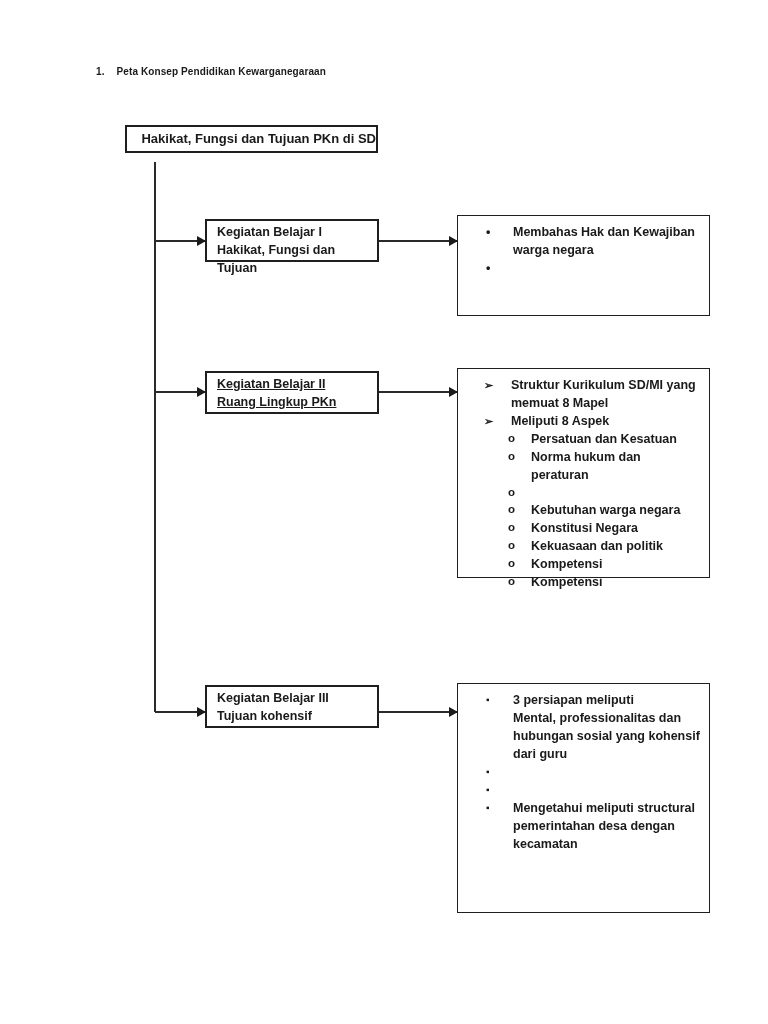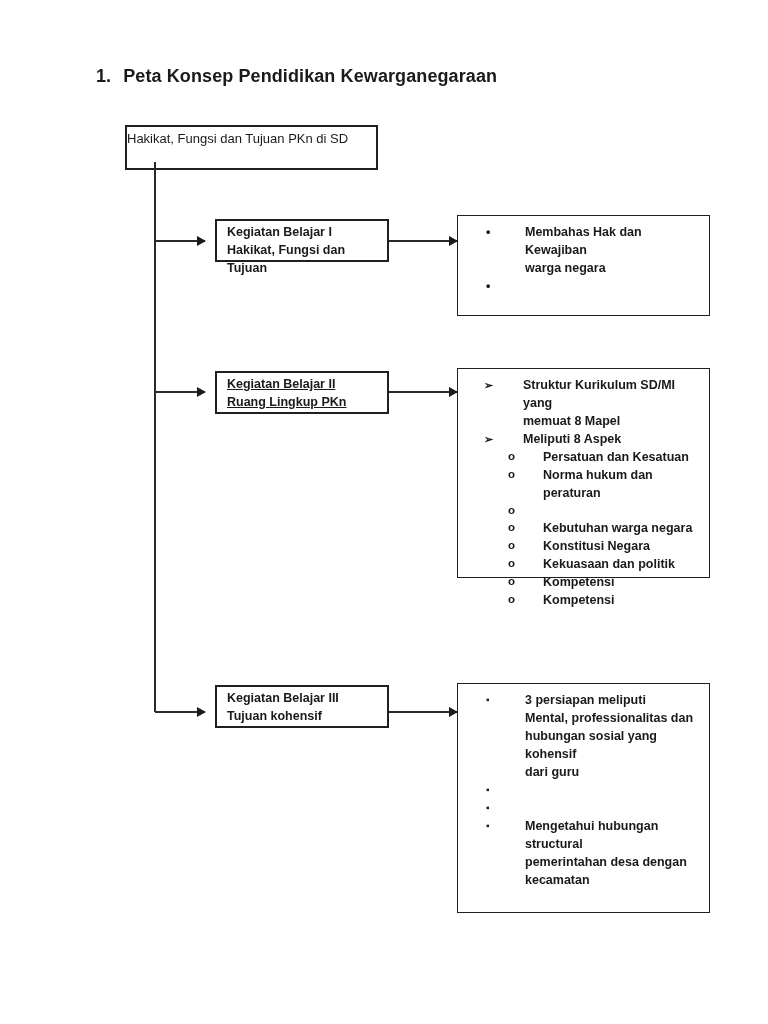--- a/index.html
+++ b/index.html
@@ -13,55 +13,54 @@
     height: 1024px;
     background: #ffffff;
     font-family: "Liberation Sans", sans-serif;
     color: #1a1a1a;
     overflow: hidden;
   }
   .doc-title {
     position: absolute;
     left: 96px;
     top: 66px;
-    font-size: 18px;
+    font-size: 10px;
     font-weight: bold;
     letter-spacing: 0.1px;
     white-space: nowrap;
   }
   .doc-title .num {
     display: inline-block;
     margin-right: 12px;
   }
   .box {
     position: absolute;
     background: #ffffff;
     box-sizing: border-box;
   }
   .root-box {
     left: 125px;
     top: 125px;
     width: 253px;
-    height: 45px;
+    height: 28px;
     border: 2px solid #1f1f1f;
     font-size: 13px;
-    font-weight: normal;
-    text-align: left;
+    font-weight: bold;
+    text-align: right;
     line-height: 23px;
     white-space: nowrap;
   }
   .branch-box {
     width: 174px;
     height: 43px;
     border: 2px solid #1f1f1f;
     padding: 2px 4px 0 10px;
     font-size: 12.5px;
     font-weight: bold;
     line-height: 18px;
-    margin-left: 10px;
   }
   .detail-box {
     width: 253px;
     border: 1.6px solid #1f1f1f;
     padding-top: 7px;
     font-size: 12.5px;
     font-weight: bold;
     line-height: 18px;
   }
   .vline {
@@ -104,21 +103,20 @@
   .row.lvl2 .marker {
     flex: 0 0 23px;
     margin-left: 50px;
     font-size: 11.5px;
     line-height: 17px;
   }
   .row .btext {
     flex: 1 1 auto;
     padding-right: 8px;
     white-space: pre-line;
-    margin-left: 12px;
   }
   .marker { font-weight: bold; }
   .sq { font-size: 10px; line-height: 18px; }
 </style>
 </head>
 <body>
 
 <div class="page">
 
   <div class="doc-title">
@@ -217,19 +215,19 @@
 dari guru</span>
     </div>
     <div class="row">
       <span class="marker sq">▪</span>
     </div>
     <div class="row">
       <span class="marker sq">▪</span>
     </div>
     <div class="row">
       <span class="marker sq">▪</span>
-      <span class="btext">Mengetahui hubungan structural
+      <span class="btext">Mengetahui meliputi structural
 pemerintahan desa dengan
 kecamatan</span>
     </div>
   </div>
 
 </div>
 
 </body></html>

